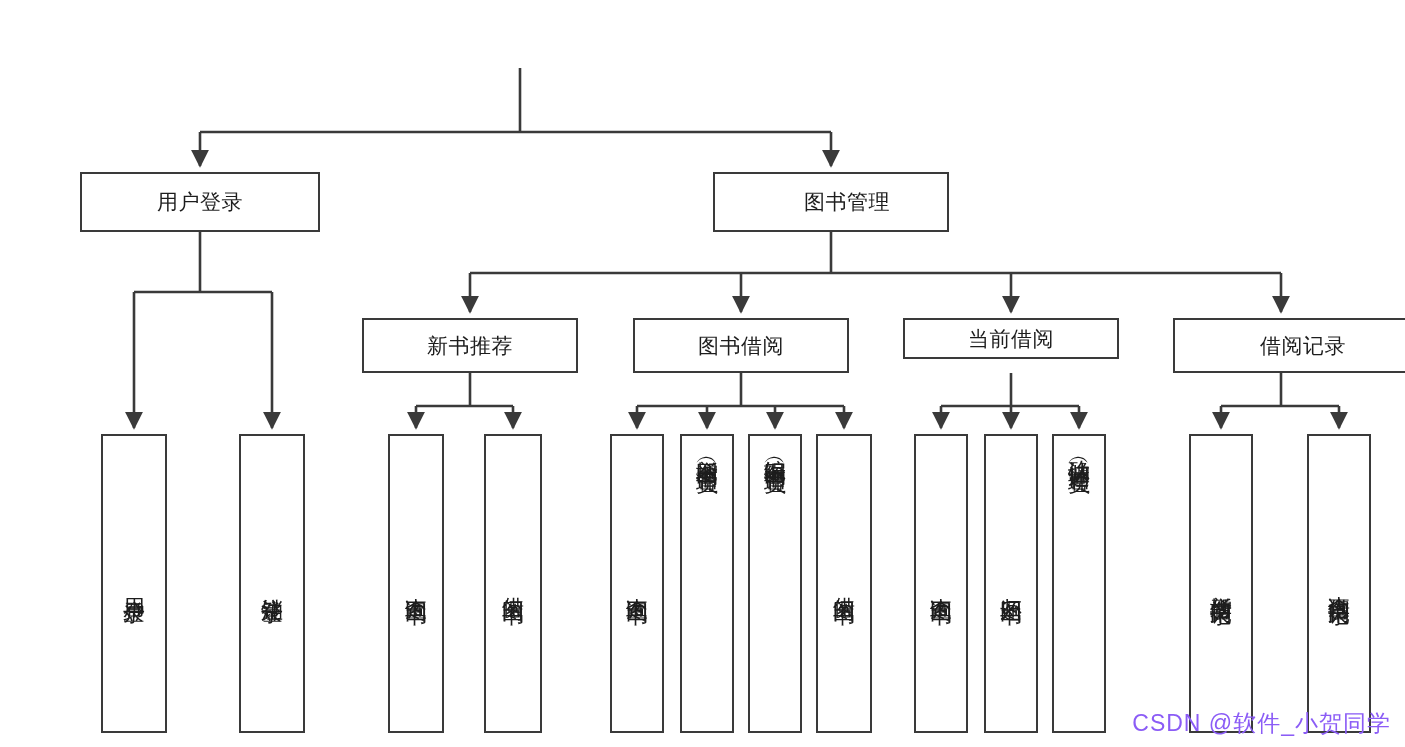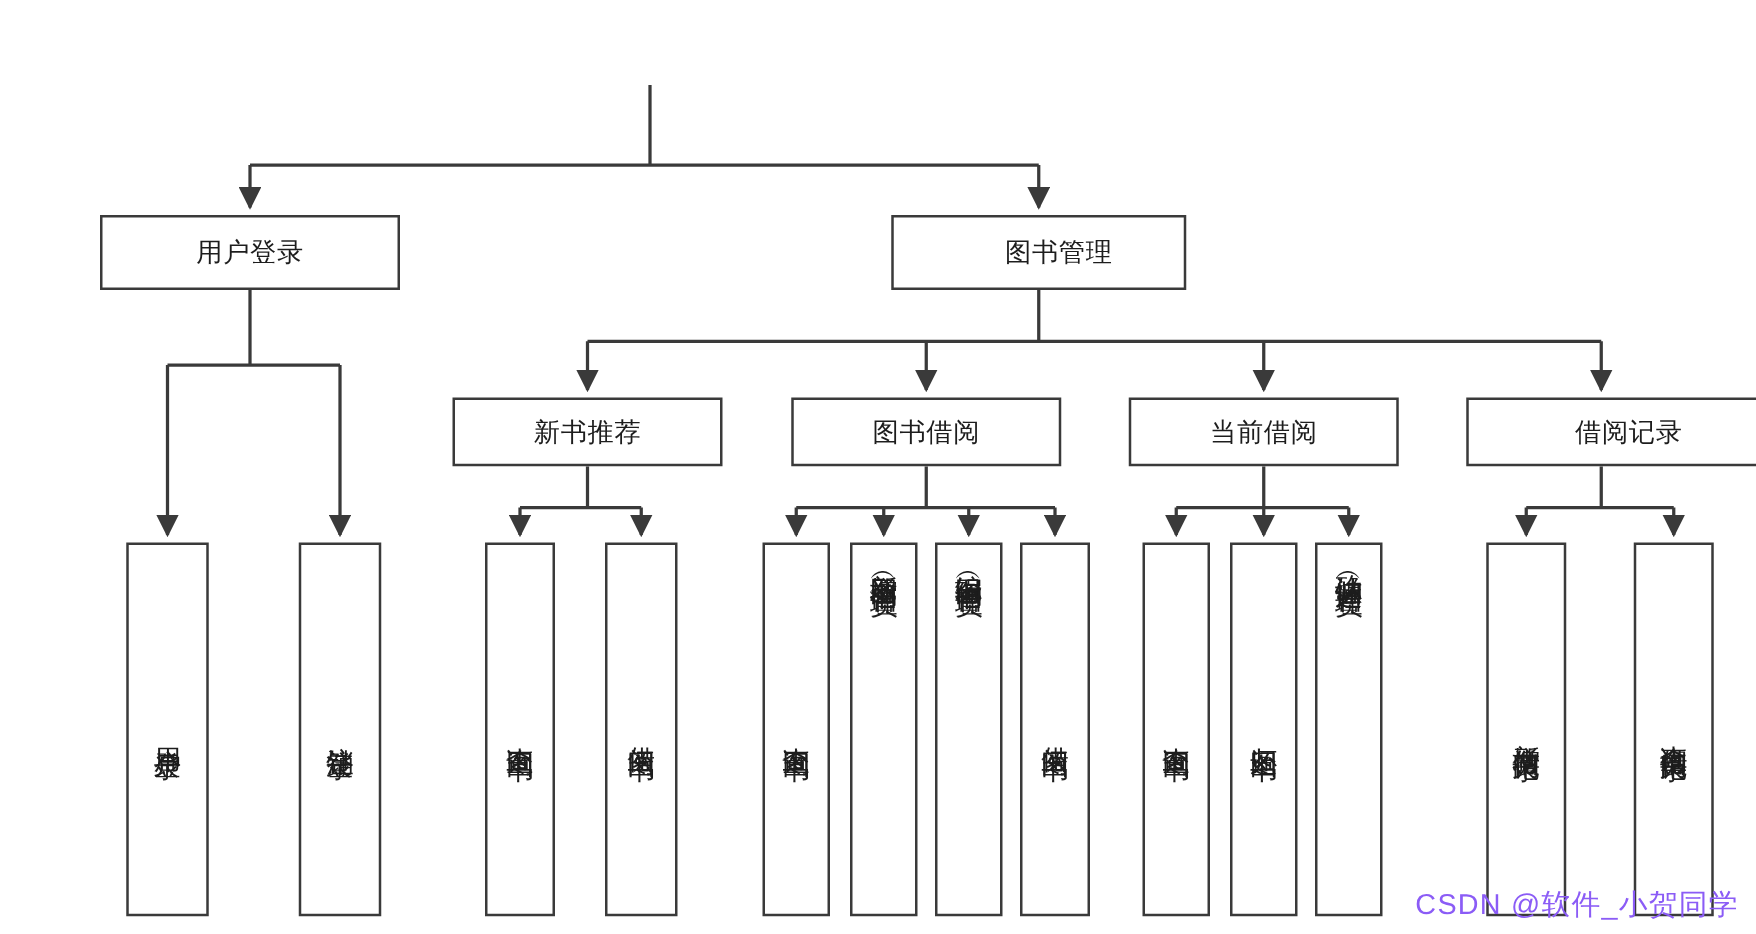--- a/index.html
+++ b/index.html
@@ -131,21 +131,21 @@
       </div>
     </div>
 
   <div id="level3-container">
       <div class="node horiz" style="left: 362px; top: 318px; width: 216px; height: 55px;">
         <span>新书推荐</span>
       </div>
       <div class="node horiz" style="left: 633px; top: 318px; width: 216px; height: 55px;">
         <span>图书借阅</span>
       </div>
-      <div class="node horiz" style="left: 903px; top: 318px; width: 216px; height: 55px;">
+      <div class="node horiz" style="left: 903px; top: 318px; width: 216px; height: 41px;">
         <span>当前借阅</span>
       </div>
       <div class="node horiz" style="left: 1173px; top: 318px; width: 260px; height: 55px;">
         <span>借阅记录</span>
       </div>
     </div>
 
   <div id="leaves-container">
       <div class="node vert centered" style="left: 101px; top: 434px; width: 66px; height: 299px;">
         <span class="vtext">用户登录</span>

